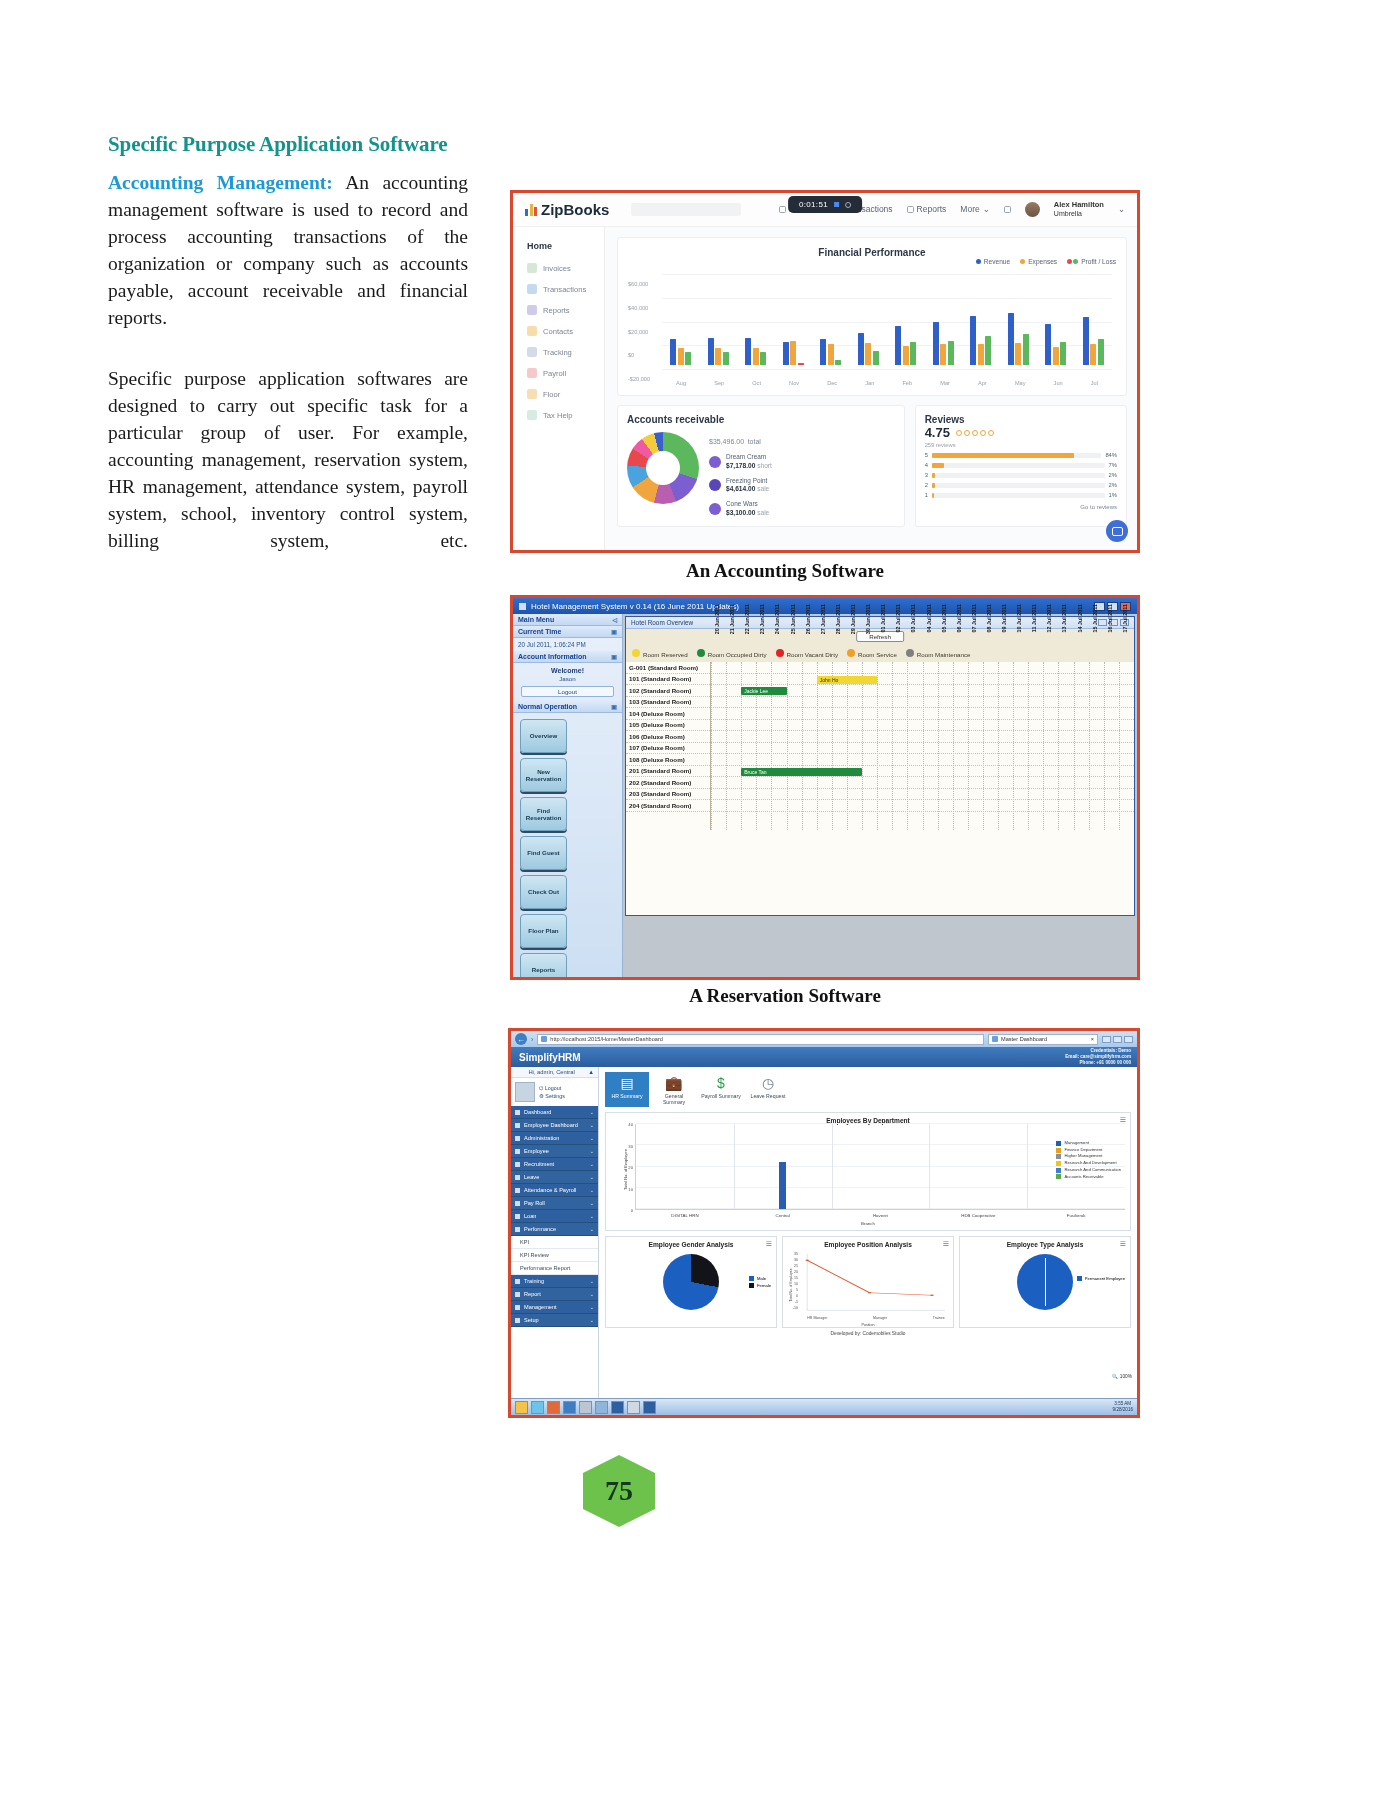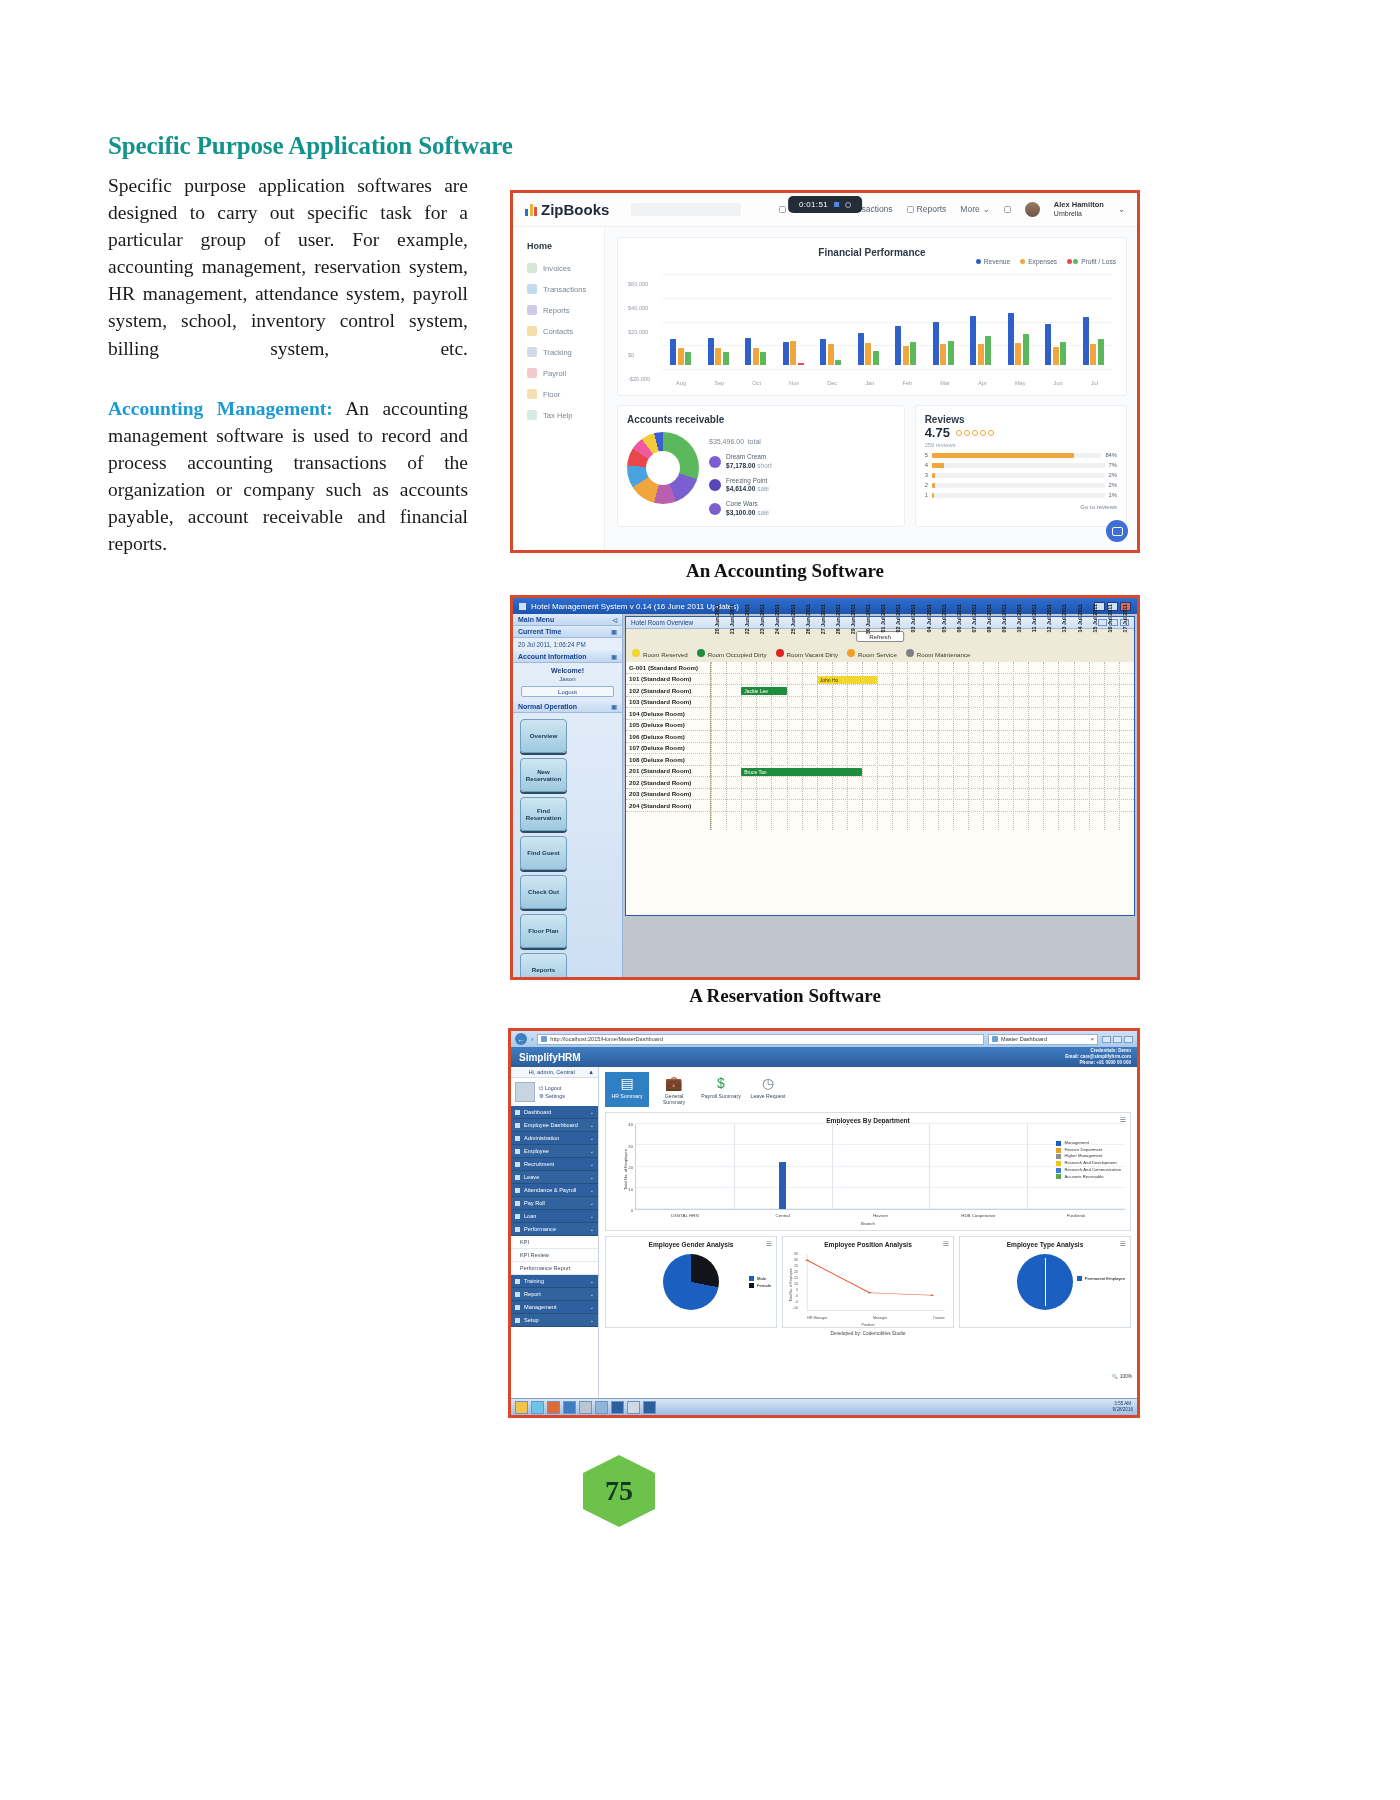--- a/index.html
+++ b/index.html
@@ -12,21 +12,21 @@
     overflow:hidden;
   }
   .page { position:absolute; inset:0; }
 
   
   .text-col {
     position:absolute; left:108px; top:132px; width:360px;
   }
   .sec-heading {
     font-family:"Liberation Serif", serif;
-    font-weight:bold; font-size:25px; color:#12938b;
+    font-weight:bold; font-size:21px; color:#12938b;
     letter-spacing:-0.1px; margin:0 0 12px 0; white-space:nowrap;
   }
   .para {
     font-size:19.5px; line-height:1.39; color:#1a1a1a;
     text-align:justify; margin:0 0 6px 0;
     text-justify:inter-word;
   }
   .para.jstretch { text-align:justify; }
   .para.jstretch::after { content:""; display:inline-block; width:100%; }
   .lead-blue { font-weight:bold; color:#1b9ad6; }
@@ -243,22 +243,22 @@
     font-family:"Liberation Serif", serif; font-weight:bold; font-size:28px; color:#15391f;
   }
 </style>
 </head>
 <body>
 
 <div class="page">
 
   <div class="text-col">
     <h1 class="sec-heading">Specific Purpose Application Software</h1>
+    <p class="para jstretch"><span class="lead-blue">Accounting Management:</span><span> An accounting management software is used to record and process accounting transactions of the organization or company such as accounts payable, account receivable and financial reports.</span></p>
     <p class="para jstretch">Specific purpose application softwares are designed to carry out specific task for a particular group of user. For example, accounting management, reservation system, HR management, attendance system, payroll system, school, inventory control system, billing system, etc.</p>
-    <p class="para jstretch"><span class="lead-blue">Accounting Management:</span><span> An accounting management software is used to record and process accounting transactions of the organization or company such as accounts payable, account receivable and financial reports.</span></p>
   </div>
 
 
 
   <div class="figure" id="fig-acct">
    <div class="fig-frame">
     <div class="zb">
 
       <div class="zb-top">
         <div class="zb-logo">

